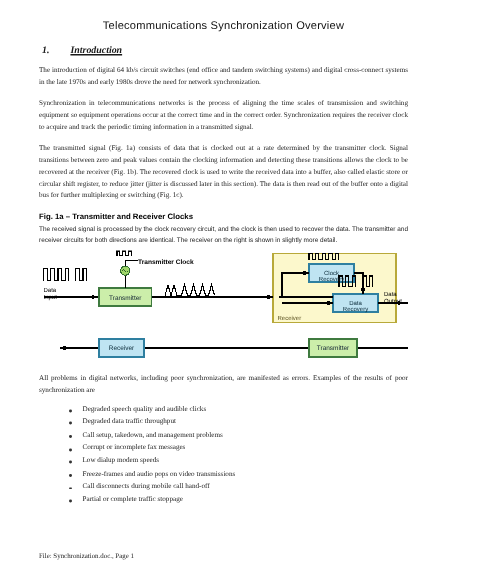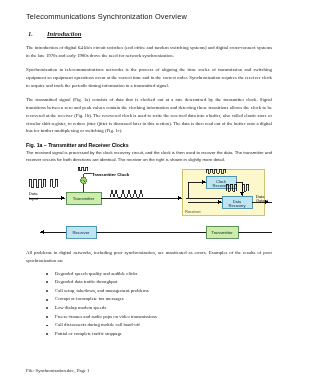--- a/index.html
+++ b/index.html
@@ -16,21 +16,21 @@
     position: relative;
   }
   .page {
     width: 294px;
     height: 380px;
     box-sizing: border-box;
     padding: 8px 22px 0 26px;
     position: relative;
   }
   .doc-title {
-    text-align: left;
+    text-align: center;
     font-size: 7.4px;
     font-family: "Liberation Sans", "DejaVu Sans", sans-serif;
     letter-spacing: 0.15px;
     margin: 4px 0 9px 0;
     color: #111;
   }
   .section-head {
     display: flex;
     align-items: baseline;
     gap: 14px;

